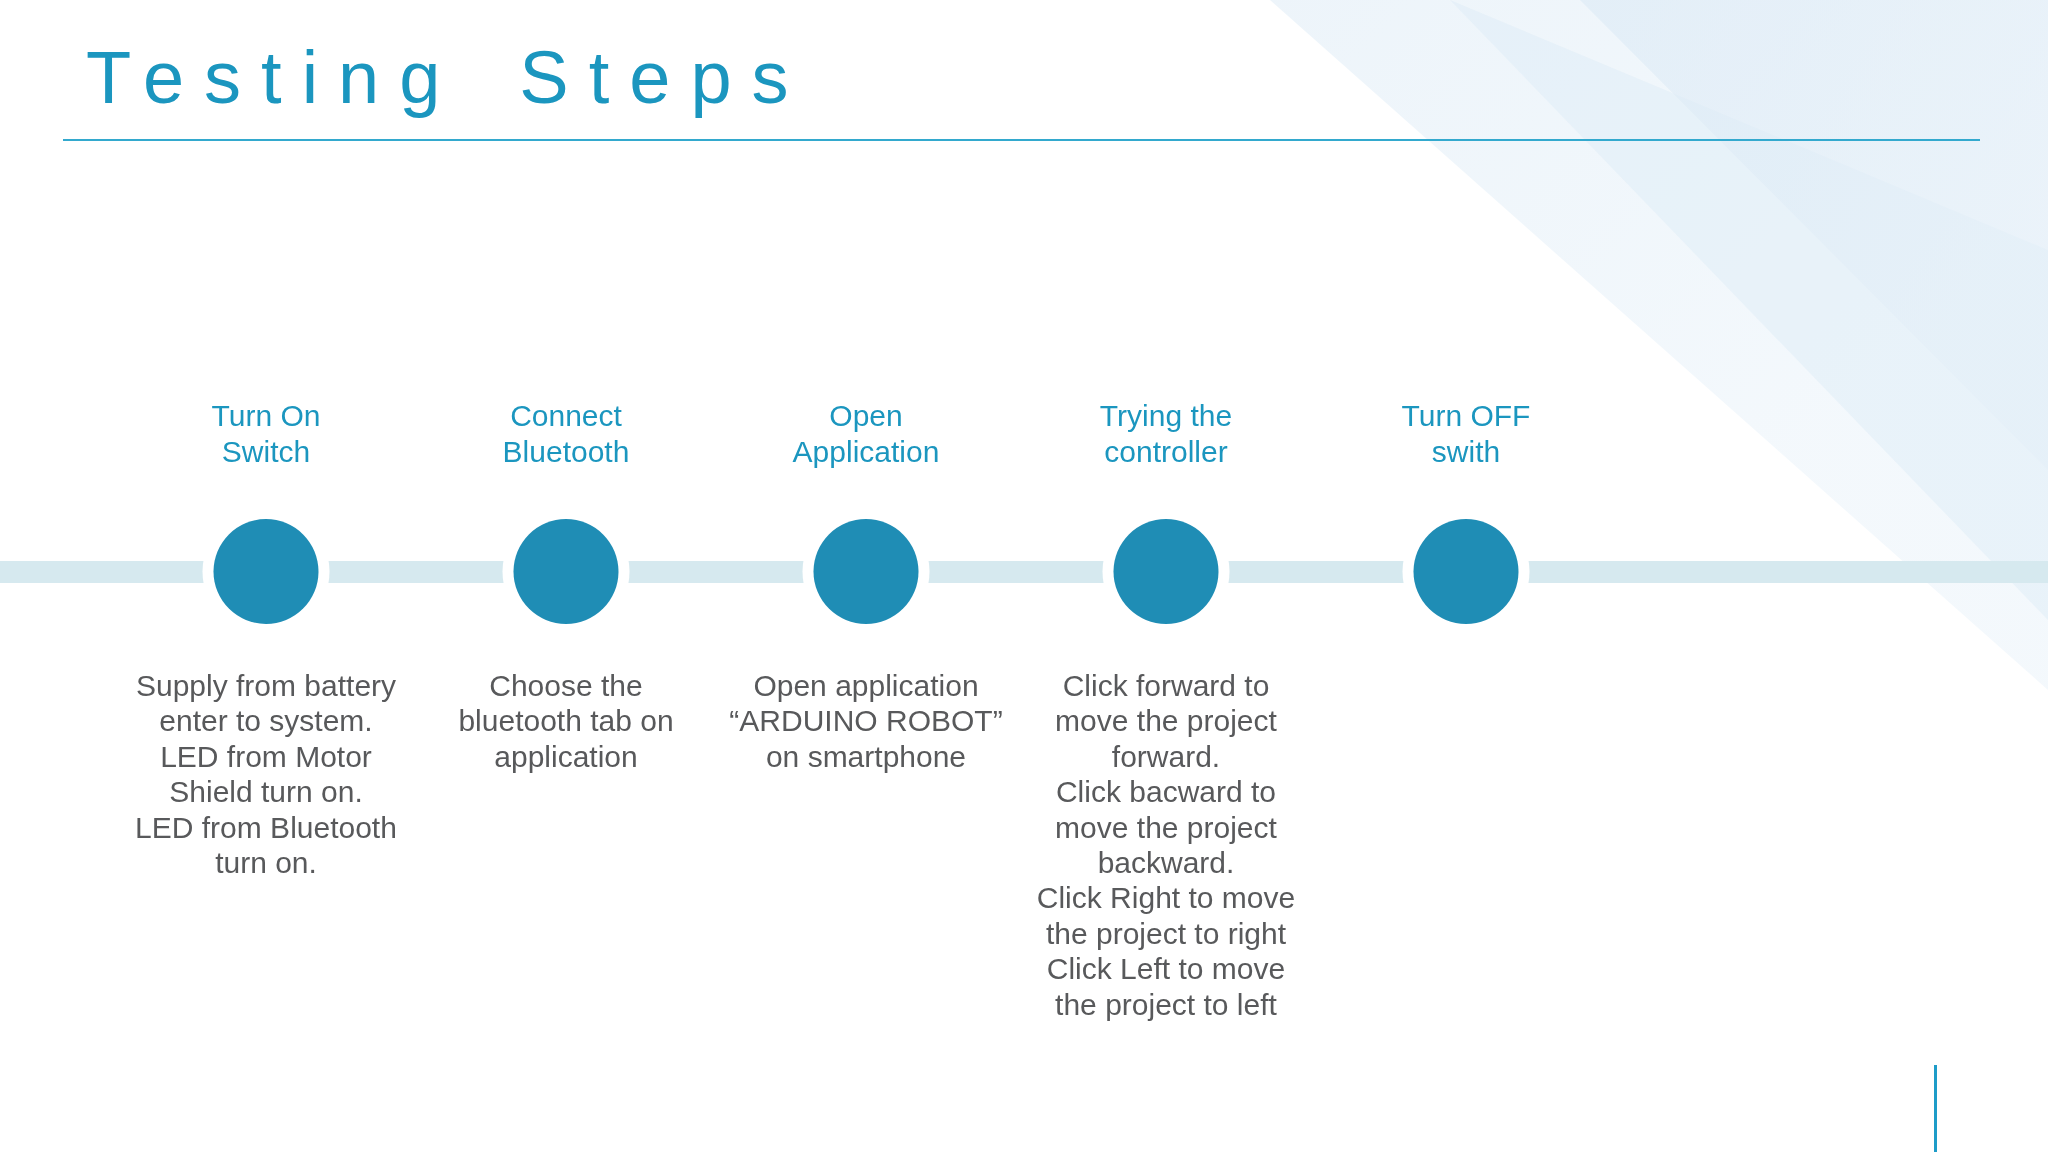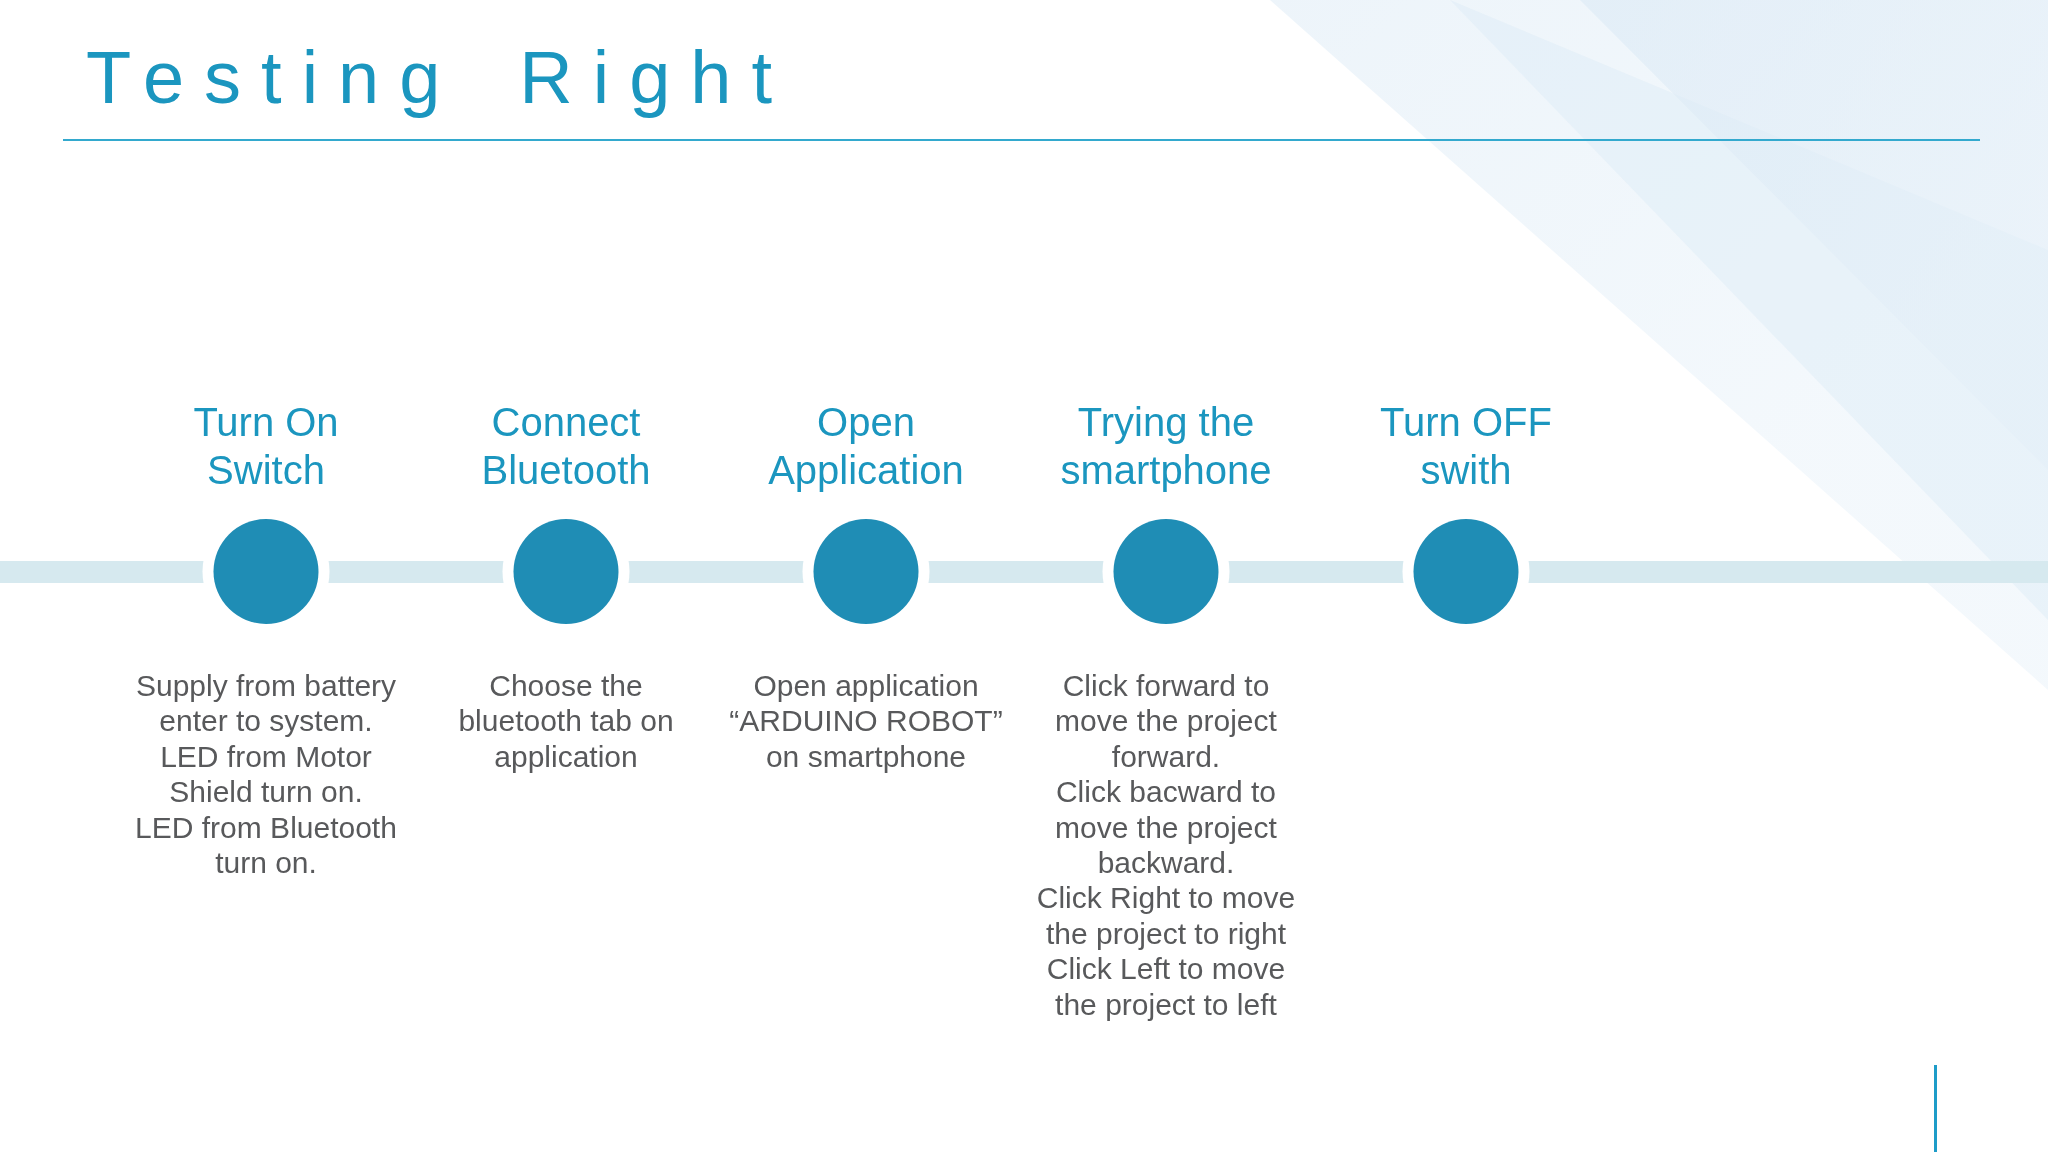--- a/index.html
+++ b/index.html
@@ -88,21 +88,21 @@
   .step-col:nth-child(2) { left: 416px; }
   .step-col:nth-child(3) { left: 716px; }
   .step-col:nth-child(4) { left: 1016px; }
   .step-col:nth-child(5) { left: 1316px; }
   .step-col:nth-child(6) { left: 1616px; }
 
   .step-label {
     position: absolute;
     top: 398px;
     width: 100%;
-    font-size: 40px;
+    font-size: 30px;
     line-height: 1.2;
     color: var(--teal_text);
     white-space: pre-line;
   }
   .step-marker {
     position: absolute;
     top: 508px;
     left: 50%;
     transform: translateX(-50%);
     width: 127px;
@@ -144,21 +144,21 @@
 <body>
 
 <div class="slide">
 
   <div class="corner-decor">
     <div class="tri tri1"></div>
     <div class="tri tri3"></div>
     <div class="tri tri2"></div>
   </div>
 
-  <div class="title">Testing Right</div>
+  <div class="title">Testing Steps</div>
   <div class="title-underline"></div>
 
   <div class="timeline-band"></div>
 
   <div class="steps-row">
 
     <div class="step-col">
       <div class="step-label">Turn On
 Switch</div>
       <div class="step-marker">
@@ -189,21 +189,21 @@
       <div class="step-marker">
         <div class="step-marker-inner"></div>
       </div>
       <div class="step-desc">Open application
 “ARDUINO ROBOT”
 on smartphone</div>
     </div>
 
     <div class="step-col">
       <div class="step-label">Trying the
-smartphone</div>
+controller</div>
       <div class="step-marker">
         <div class="step-marker-inner"></div>
       </div>
       <div class="step-desc">Click forward to
 move the project
 forward.
 Click bacward to
 move the project
 backward.
 Click Right to move

